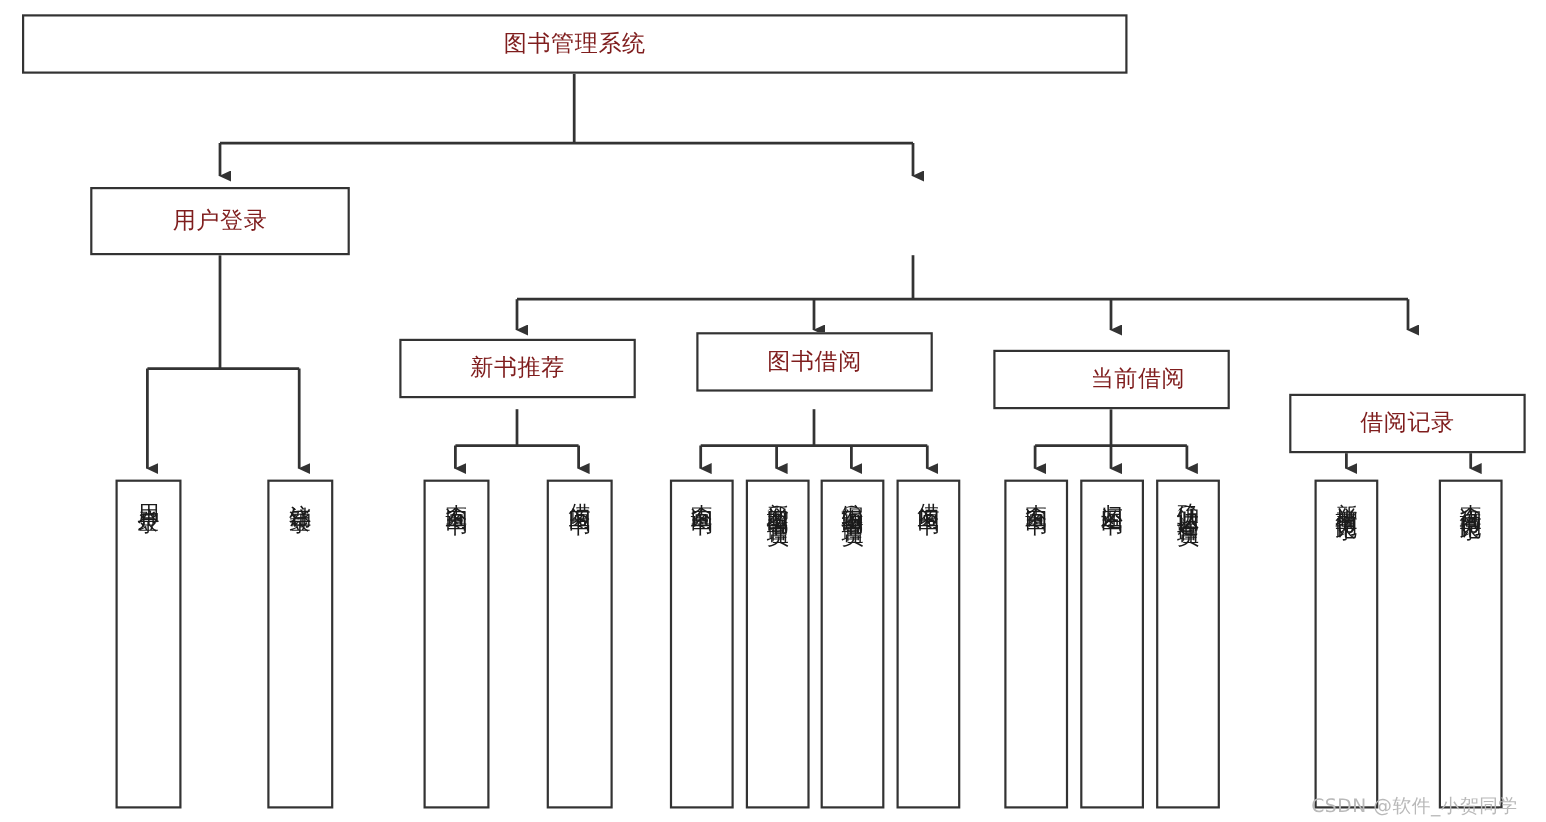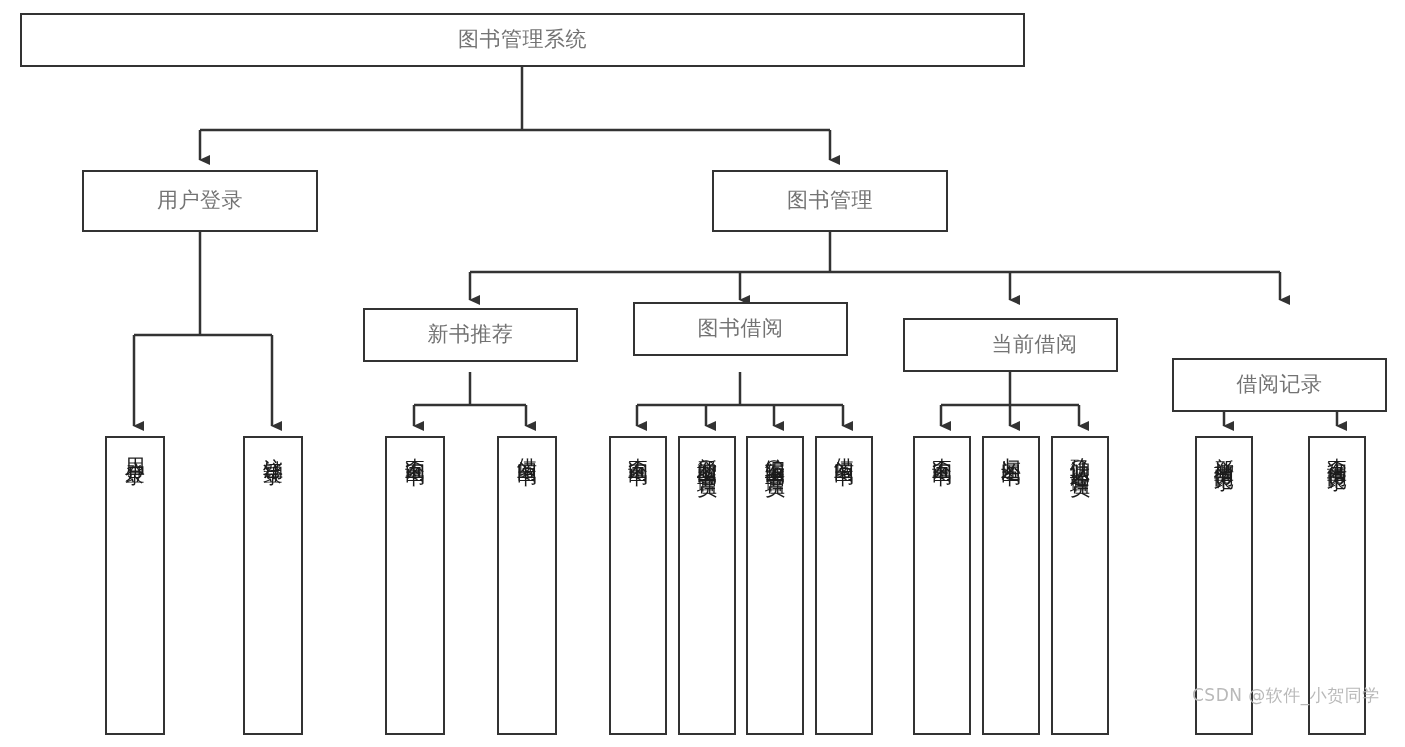--- a/index.html
+++ b/index.html
@@ -30,21 +30,21 @@
     box-sizing: border-box;
     background: #ffffff;
     border: 2.5px solid #333333;
     display: flex;
     align-items: center;
     justify-content: center;
     overflow: hidden;
   }
   .node-label-h {
     font-size: 21px;
-    color: #737373;
+    color: #7f1d1d;
     line-height: 1.2;
     white-space: nowrap;
     letter-spacing: 0.5px;
   }
   .node-label-v {
     font-size: 20px;
     color: #1b1b1b;
     writing-mode: vertical-rl;
     text-orientation: upright;
     letter-spacing: 3px;
@@ -123,23 +123,20 @@
     </g>
   </svg>
 
   <div class="node-box" style="left:20px; top:13px; width:1005px; height:54px;">
     <span class="node-label-h">图书管理系统</span>
   </div>
 
   <div class="node-box" style="left:82px; top:170px; width:236px; height:62px;">
     <span class="node-label-h">用户登录</span>
   </div>
-  <div class="node-box" style="left:712px; top:170px; width:236px; height:62px;">
-    <span class="node-label-h">图书管理</span>
-  </div>
 
   <div class="node-box" style="left:363px; top:308px; width:215px; height:54px;justify-content:center;">
     <span class="node-label-h">新书推荐</span>
   </div>
   <div class="node-box" style="left:633px; top:302px; width:215px; height:54px;">
     <span class="node-label-h">图书借阅</span>
   </div>
   <div class="node-box" style="left:903px; top:318px; width:215px; height:54px;padding-left:48px;">
     <span class="node-label-h">当前借阅</span>
   </div>
@@ -184,15 +181,15 @@
     <span class="node-label-v">确认归还（管理员）</span>
   </div>
 
   <div class="node-box leaf-box" style="left:1195px; top:436px; width:58px; height:299px;">
     <span class="node-label-v">新增借阅记录</span>
   </div>
   <div class="node-box leaf-box" style="left:1308px; top:436px; width:58px; height:299px;">
     <span class="node-label-v">查询借阅记录</span>
   </div>
 
-  <div class="watermark" style="left:1192px; top:684px;">CSDN @软件_小贺同学</div>
+  <div class="watermark" style="left:1192px; top:721px;">CSDN @软件_小贺同学</div>
 
 </div>
 
 </body></html>

